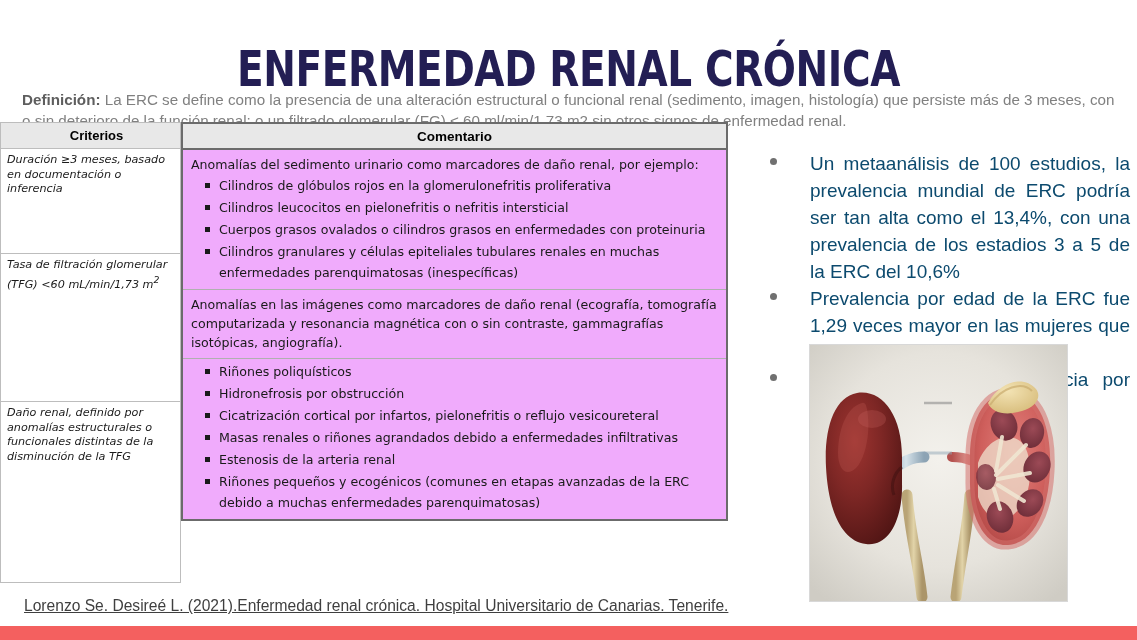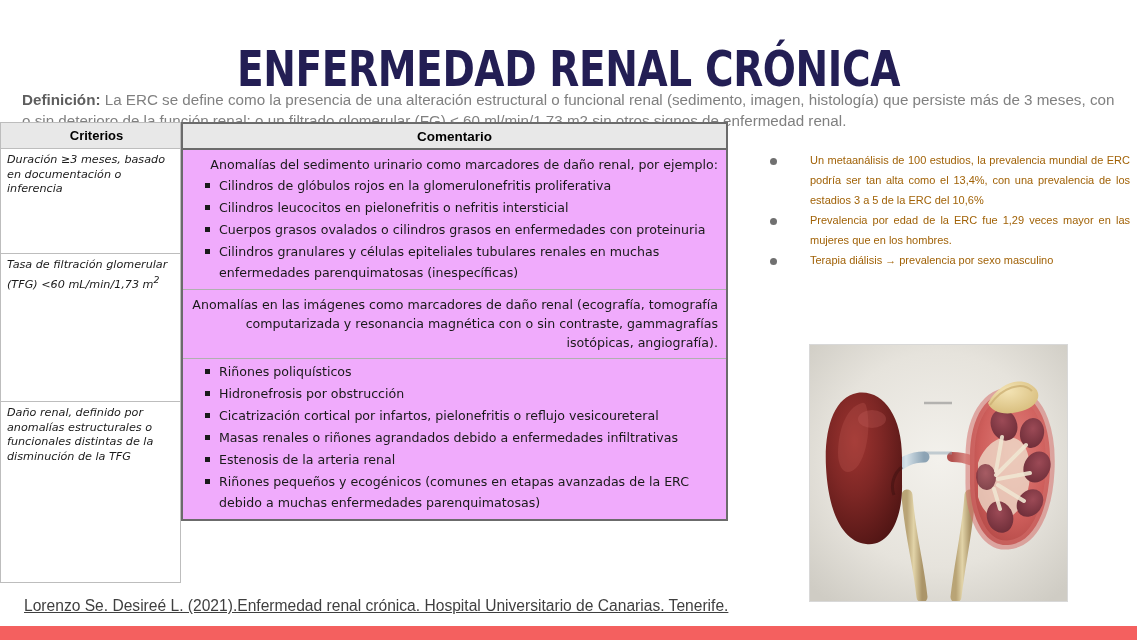--- a/index.html
+++ b/index.html
@@ -99,21 +99,20 @@
     border-bottom: 1px solid #b0b0b0;
     padding: 3px 8px 5px 8px;
   }
   .cmt-block:last-child { border-bottom: none; }
   .cmt-lead {
     font-size: 12.6px;
     line-height: 19px;
     color: #1a1a1a;
     font-family: "DejaVu Sans", sans-serif;
     margin: 2px 0 1px 0;
-    text-align: right;
   }
   .cmt-list {
     list-style: none;
     margin: 0; padding: 0;
   }
   .cmt-list li {
     position: relative;
     padding-left: 28px;
     font-size: 12.6px;
     line-height: 21px;
@@ -140,23 +139,23 @@
     font-size: 16.5px;
     font-weight: bold;
     color: #5a5a5a;
     line-height: 19px;
     margin-bottom: 1px;
   }
   #epi-list { list-style: none; margin: 0; padding: 0; }
   #epi-list li {
     position: relative;
     padding-left: 58px;
-    font-size: 11px;
-    line-height: 20px;
-    color: #a16207;
+    font-size: 19px;
+    line-height: 27px;
+    color: #0c4a6e;
     text-align: justify;
     margin-bottom: 0px;
   }
   #epi-list li::before {
     content: "";
     position: absolute;
     left: 18px; top: 8px;
     width: 7px; height: 7px;
     border-radius: 50%;
     background: #707070;

